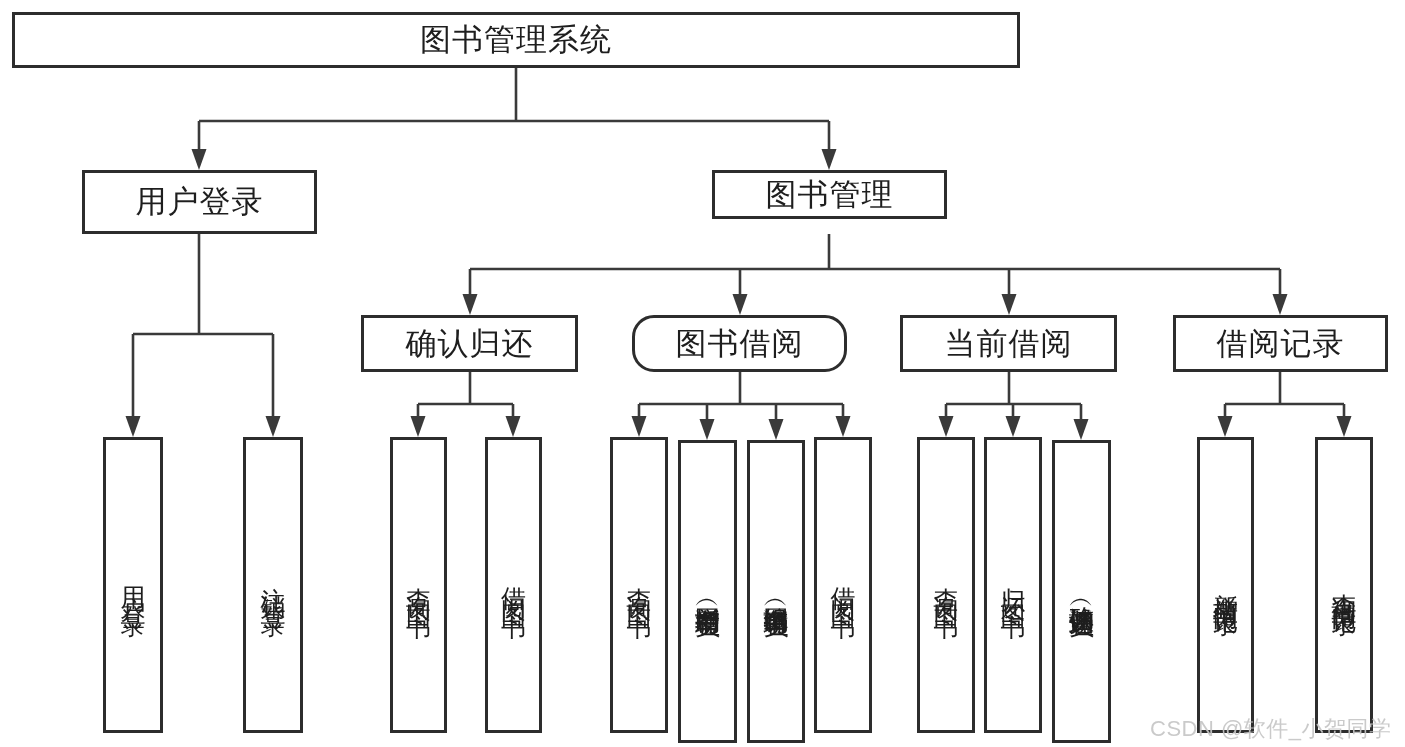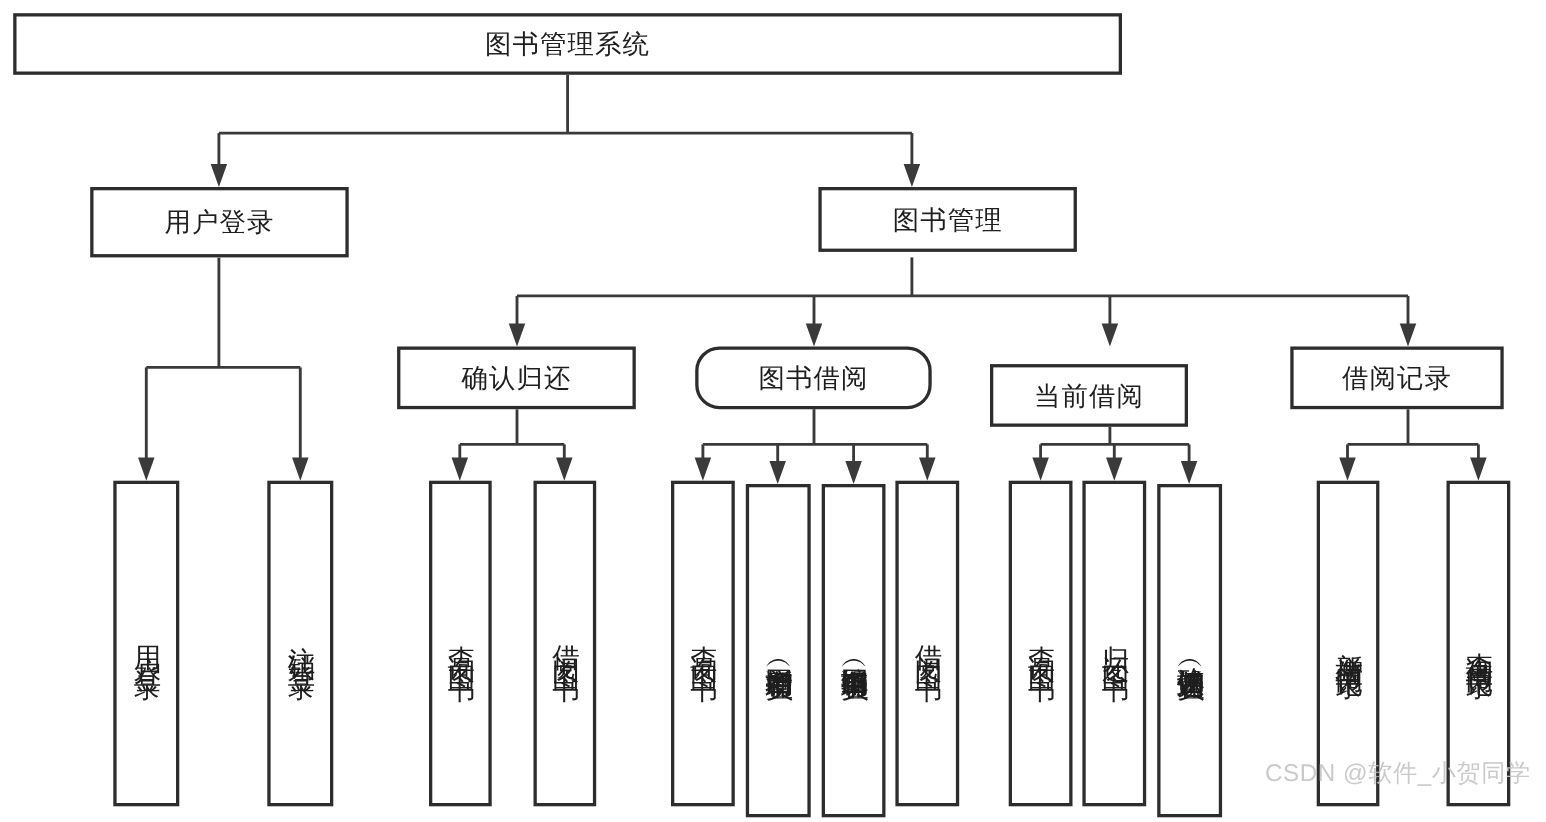--- a/index.html
+++ b/index.html
@@ -12,30 +12,30 @@
   .connectors{position:absolute;left:0;top:0;z-index:0;}
   .connectors line{stroke:var(--line);stroke-width:2.6;}
   .connectors polygon{fill:var(--line);}
   .box{
     position:absolute;box-sizing:border-box;background:var(--fill);
     border:3px solid var(--border);z-index:1;
     display:flex;align-items:center;justify-content:center;
     color:var(--text);
   }
   .box .lbl{white-space:nowrap;}
-  .h .lbl{font-size:24px;letter-spacing:1px;}
+  .h .lbl{font-size:31px;letter-spacing:1px;}
   .v .lbl{
     writing-mode:vertical-rl;text-orientation:mixed;
     font-size:25px;line-height:1;
   }
   .ls4 .lbl{letter-spacing:9px;}
   .ls6 .lbl{letter-spacing:4px;}
   .ls9 .lbl{letter-spacing:1px;}
   .watermark{
-    position:absolute;left:1150px;top:688px;z-index:3;
+    position:absolute;left:1150px;top:714px;z-index:3;
     font-size:22px;color:var(--watermark);opacity:.92;
     letter-spacing:.5px;white-space:nowrap;
   }
 </style>
 </head>
 <body>
 
 <div class="stage">
 
   <svg class="connectors" width="1405" height="747" viewBox="0 0 1405 747" aria-hidden="true">
@@ -100,34 +100,34 @@
     <polygon points="1336.5,416 1351.5,416 1344,437"></polygon>
   </svg>
 
   <div class="box h" style="left:12px;top:12px;width:1008px;height:56px;">
     <span class="lbl">图书管理系统</span>
   </div>
 
   <div class="box h" style="left:82px;top:170px;width:235px;height:64px;">
     <span class="lbl">用户登录</span>
   </div>
-  <div class="box h" style="left:712px;top:170px;width:235px;height:59px;margin-left:32px;">
+  <div class="box h" style="left:712px;top:170px;width:235px;height:49px;">
     <span class="lbl">图书管理</span>
   </div>
 
   <div class="box h" style="left:361px;top:315px;width:217px;height:57px;">
     <span class="lbl">确认归还</span>
   </div>
   <div class="box h" style="left:632px;top:315px;width:215px;height:57px;border-radius:22px;">
     <span class="lbl">图书借阅</span>
   </div>
-  <div class="box h" style="left:900px;top:315px;width:180px;height:57px;margin-top:16px;">
+  <div class="box h" style="left:900px;top:315px;width:217px;height:57px;">
     <span class="lbl">当前借阅</span>
   </div>
-  <div class="box h" style="left:1173px;top:315px;width:194px;height:57px;justify-content:center;">
+  <div class="box h" style="left:1173px;top:315px;width:215px;height:57px;justify-content:center;">
     <span class="lbl">借阅记录</span>
   </div>
 
   <div class="box v ls4" style="left:103px;top:437px;width:60px;height:296px;">
     <span class="lbl">用户登录</span>
   </div>
   <div class="box v ls4" style="left:243px;top:437px;width:60px;height:296px;">
     <span class="lbl">注销登录</span>
   </div>
 

